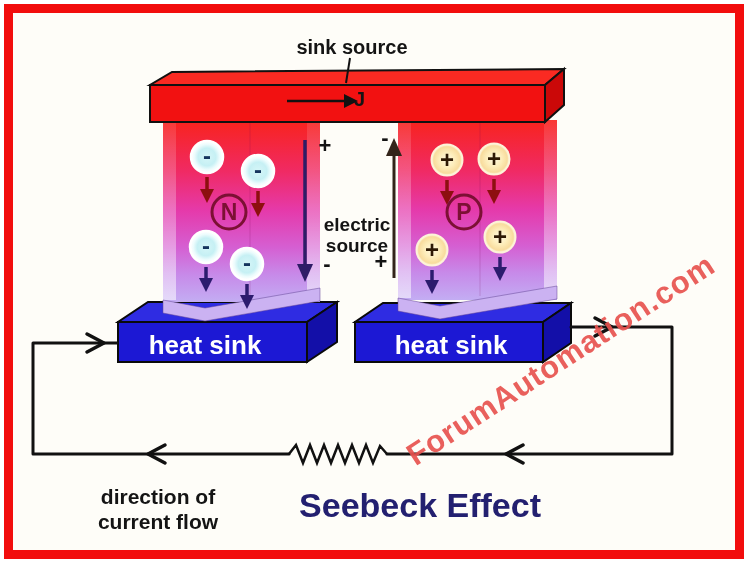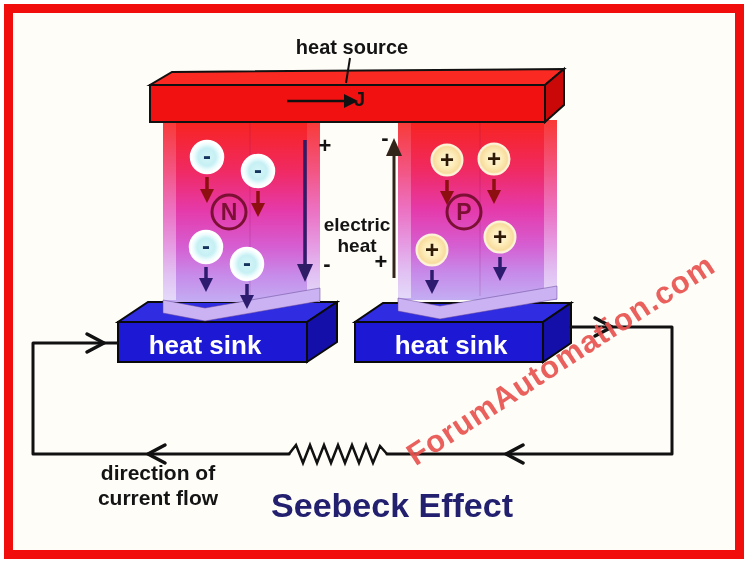--- a/index.html
+++ b/index.html
@@ -26,22 +26,22 @@
   .j-lbl{left:354px;top:88px;font-size:20px;}
   .ef-lbl{left:313px;top:186px;width:88px;font-size:19px;line-height:21px;margin-top:28px;}
   .sign{font-size:22px;width:22px;text-align:center;}
   .sign-n-top{left:314px;top:133px;}
   .sign-n-bot{left:316px;top:251px;}
   .sign-p-top{left:374px;top:125px;}
   .sign-p-bot{left:370px;top:249px;}
   .sink-lbl{color:#ffffff;font-size:26px;}
   .sink-lbl-left{left:140px;top:330px;width:130px;}
   .sink-lbl-right{left:386px;top:330px;width:130px;}
-  .dir-lbl{left:58px;top:460px;width:200px;font-size:21px;line-height:25px;}
-  .title-lbl{left:230px;top:486px;width:324px;font-size:34px;color:var(--title-navy);}
+  .dir-lbl{left:58px;top:484px;width:200px;font-size:21px;line-height:25px;}
+  .title-lbl{left:258px;top:486px;width:324px;font-size:34px;color:var(--title-navy);}
   .watermark{
     left:410px;top:440px;font-size:31px;color:var(--watermark-red);
     transform:rotate(-33deg);transform-origin:0 50%;letter-spacing:1px;opacity:.92;
   }
   .sink-face{fill:var(--sink-blue);stroke:#0a0a0a;stroke-width:2;}
   .sink-top{fill:#2f2ce2;stroke:#0a0a0a;stroke-width:2;}
   .sink-side{fill:#130fa8;stroke:#0a0a0a;stroke-width:2;}
   .bar-face{fill:var(--bar-red);stroke:#111;stroke-width:2;}
   .bar-top{fill:#fa2a22;stroke:#111;stroke-width:2;}
   .bar-side{fill:#cb0808;stroke:#111;stroke-width:2;}
@@ -194,26 +194,26 @@
     </g>
 
     <g>
       <circle cx="229" cy="212" r="17" fill="none" stroke="#7c1034" stroke-width="3"></circle>
       <text class="np-txt" x="229" y="220">N</text>
       <circle cx="464" cy="212" r="17" fill="none" stroke="#7c1034" stroke-width="3"></circle>
       <text class="np-txt" x="464" y="220">P</text>
     </g>
   </svg>
 
-  <div class="lbl center heat-source-lbl">heat source</div>
+  <div class="lbl center heat-source-lbl">sink source</div>
   <div class="lbl j-lbl">J</div>
 
   <div class="lbl center ef-lbl">
     <span style="display:block">electric</span>
-    <span style="display:block">heat</span>
+    <span style="display:block">source</span>
   </div>
 
   <div class="lbl sign sign-n-top">+</div>
   <div class="lbl sign sign-n-bot">-</div>
   <div class="lbl sign sign-p-top">-</div>
   <div class="lbl sign sign-p-bot">+</div>
 
   <div class="lbl center sink-lbl sink-lbl-left">heat sink</div>
   <div class="lbl center sink-lbl sink-lbl-right">heat sink</div>
 

